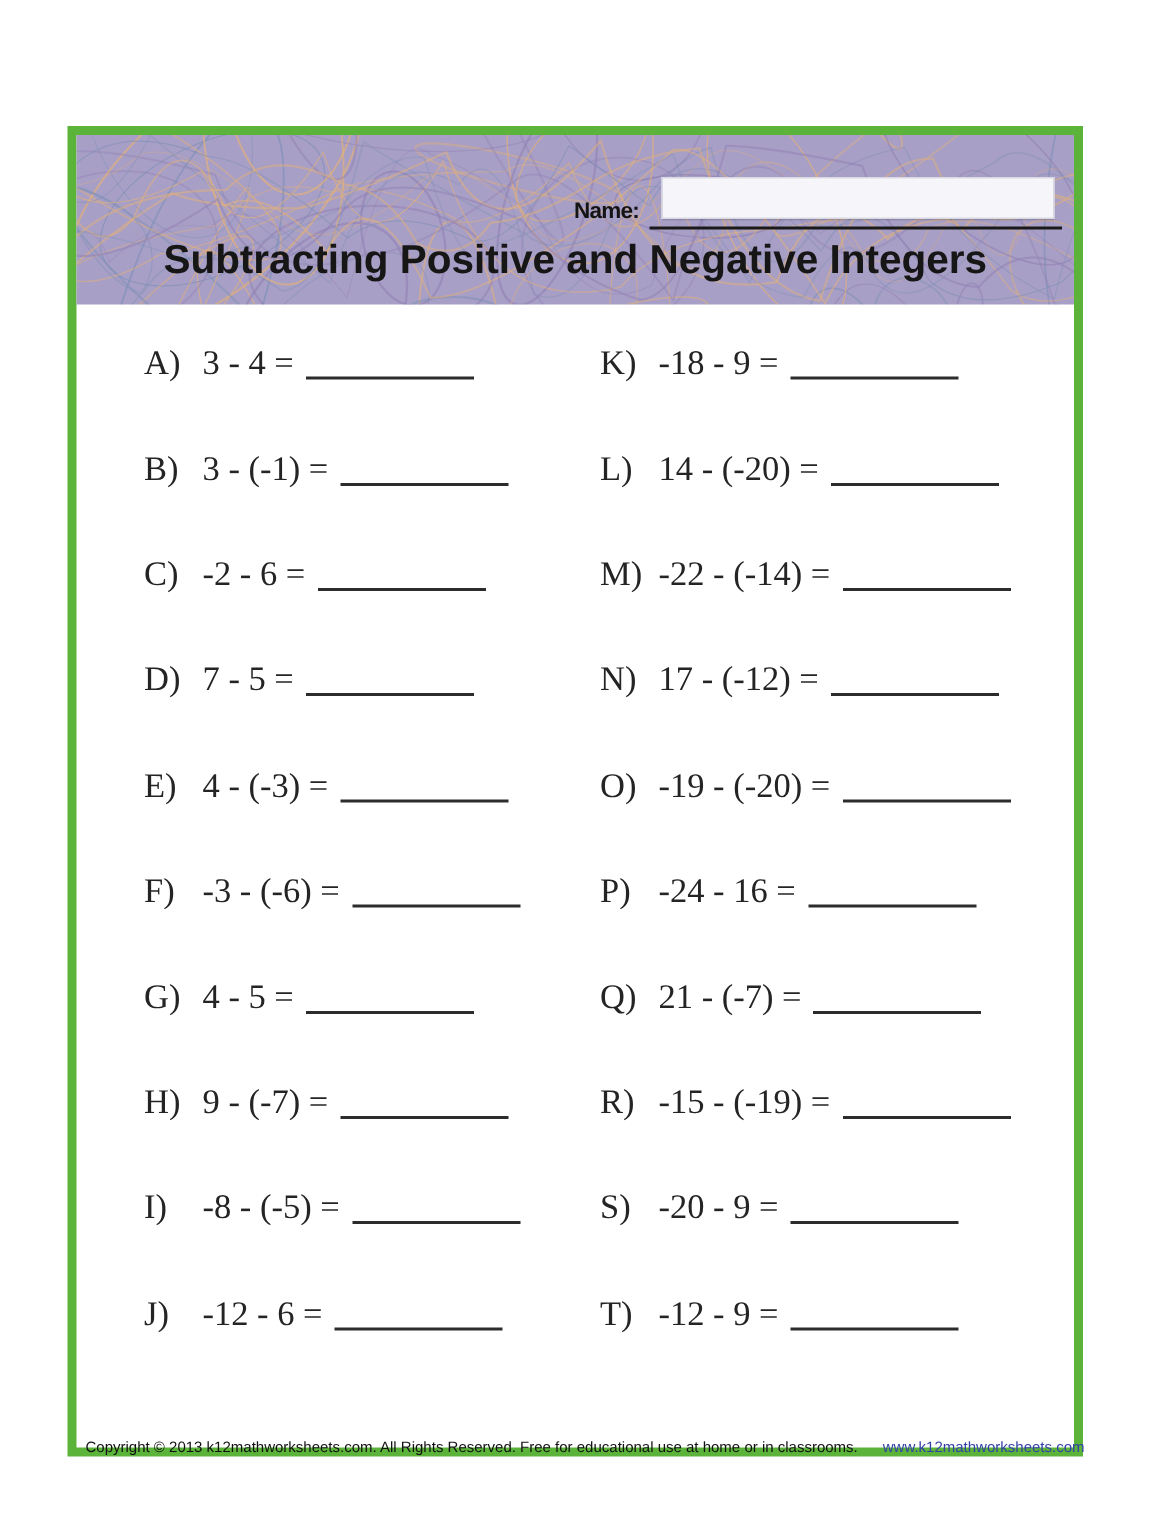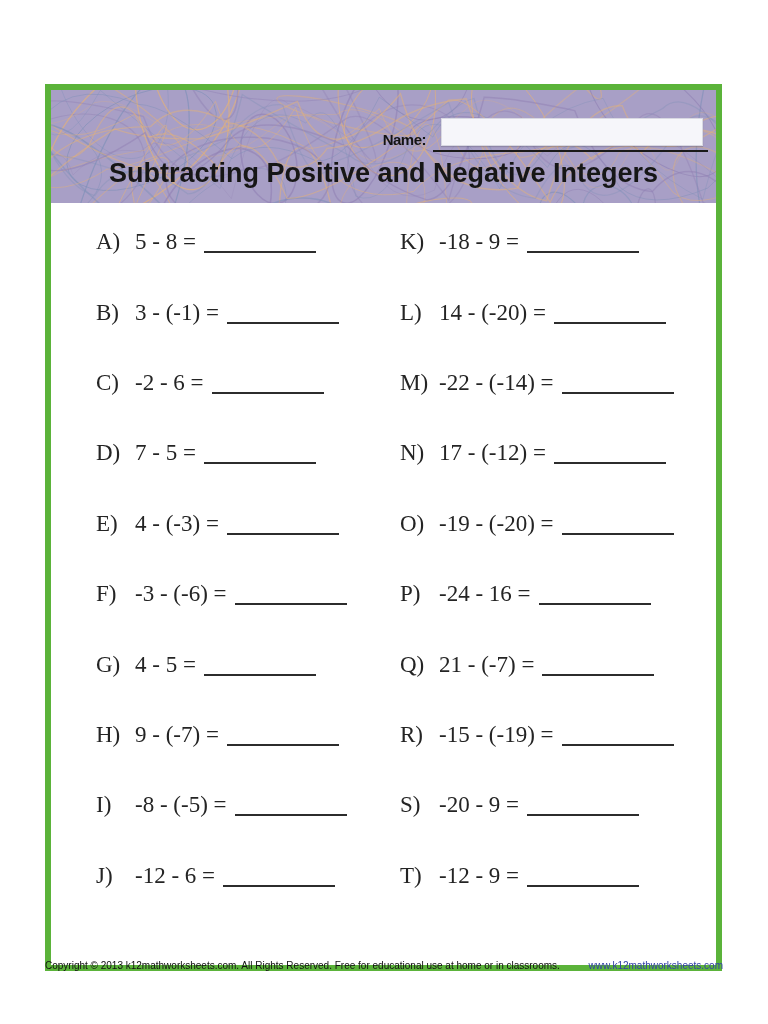--- a/index.html
+++ b/index.html
@@ -105,21 +105,21 @@
   .page-footer {
     position: absolute;
     left: 45px; right: 45px;
     top: 960px;
     display: flex;
     justify-content: space-between;
     align-items: baseline;
     font-family: "Liberation Sans", sans-serif;
     font-size: 10px;
   }
-  .copyright-text { color: #111111; }
+  .copyright-text { color: #111111; margin-left: 12px; }
   .website-link { color: #3340a6; text-decoration: none; }
 </style>
 </head>
 <body>
 
 <div class="worksheet-frame">
 
   <div class="header-band">
     <svg class="scribble-svg" viewBox="0 0 665 113" preserveAspectRatio="none" id="scribbles">
         <ellipse cx="156.7" cy="-2.7" rx="90.0" ry="20.2" transform="rotate(68 17 51)" fill="none" stroke="#e3b178" stroke-width="0.81" opacity="0.66"></ellipse>
@@ -216,21 +216,21 @@
     </div>
 
     <div class="worksheet-title">Subtracting Positive and Negative Integers</div>
   </div>
 
 
   <div class="problems-grid">
       <div class="problem-row">
         <div class="problem-cell">
           <span class="problem-letter">A)</span>
-          <span class="problem-expression">5 - 8 =</span>
+          <span class="problem-expression">3 - 4 =</span>
           <span class="answer-blank"></span>
         </div>
         <div class="problem-cell">
           <span class="problem-letter">K)</span>
           <span class="problem-expression">-18 - 9 =</span>
           <span class="answer-blank"></span>
         </div>
       </div>
       <div class="problem-row">
         <div class="problem-cell">

